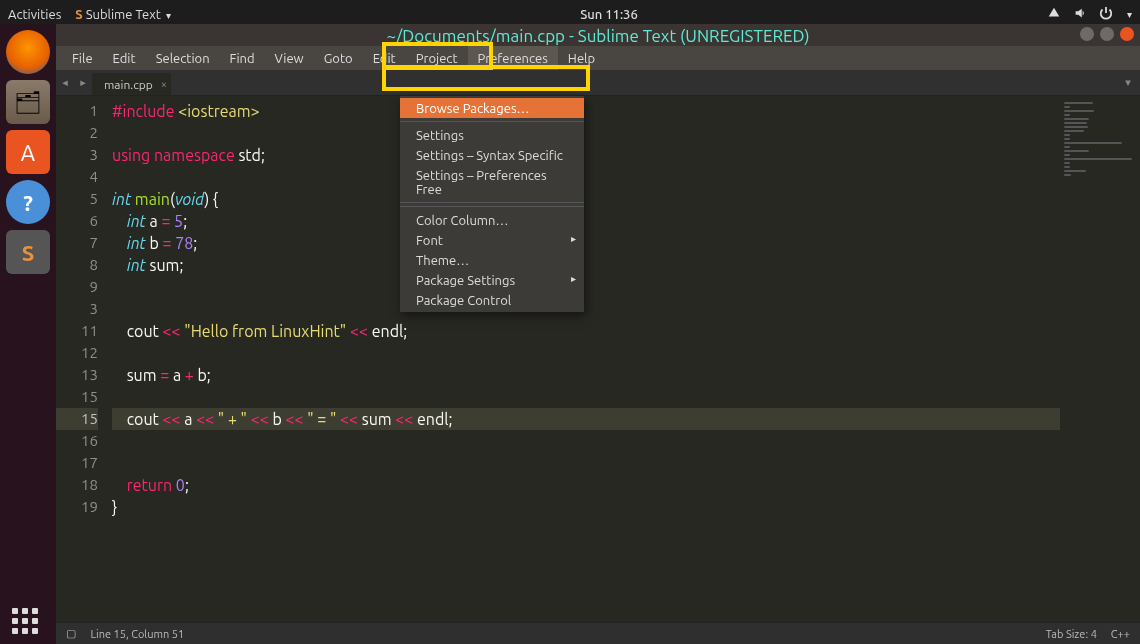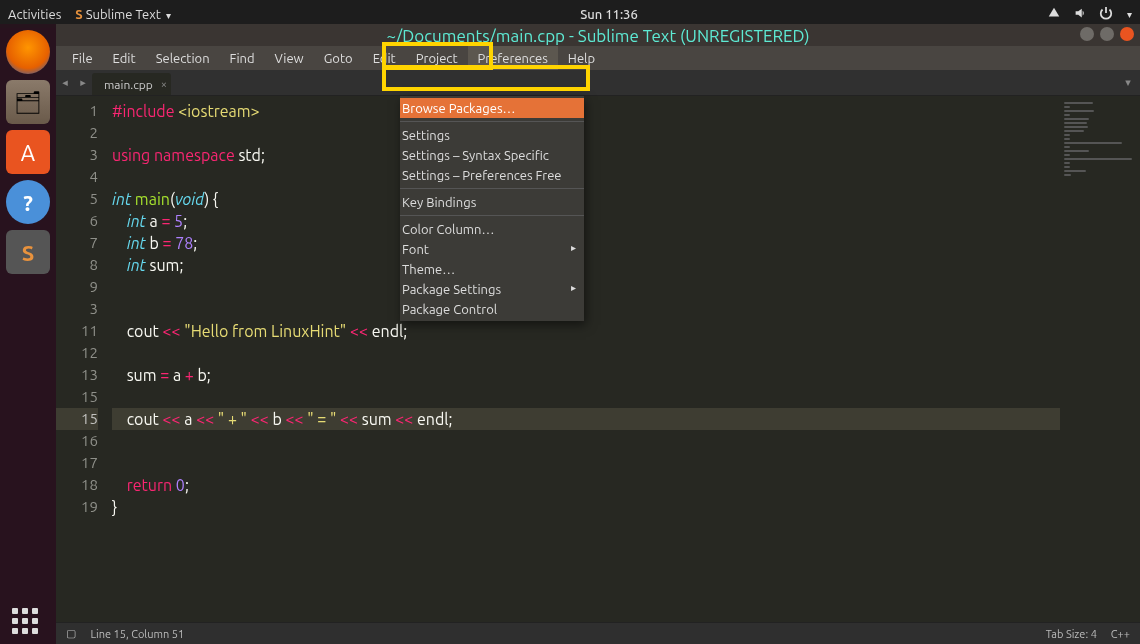--- a/index.html
+++ b/index.html
@@ -57,21 +57,21 @@
 .tok-str { color: #e6db74; }
 .tok-op { color: #f92672; }
 .minimap { width: 80px; background: #272822; padding: 6px 4px; }
 .minimap-line { height: 2px; margin-bottom: 2px; background: #555; border-radius: 1px; }
 
 .statusbar { height: 22px; background: #2f2f2f; color: #bbb; display: flex; align-items: center; font-size: 11px; padding: 0 10px; gap: 14px; border-top: 1px solid #222; }
 .statusbar .spacer { flex: 1; }
 
 
 .dropdown-menu { position: absolute; top: 0; left: 344px; width: 184px; background: #3c3b37; color: #ddd; font-size: 13px; box-shadow: 2px 4px 10px rgba(0,0,0,0.5); z-index: 20; padding: 2px 0; }
-.dropdown-menu .dm-item { padding: 3px 2px; cursor: pointer; position: relative; }
+.dropdown-menu .dm-item { padding: 3px 16px; cursor: pointer; position: relative; }
 .dropdown-menu .dm-item.highlighted { background: #e57237; color: #fff; }
 .dropdown-menu .dm-sep { height: 1px; background: #555; margin: 3px 0; }
 .dropdown-menu .dm-item.has-sub::after { content: "▸"; position: absolute; right: 8px; font-size: 10px; }
 
 
 .hl-box { position: absolute; border: 4px solid #ffd400; z-index: 30; pointer-events: none; }
 .hl-box.top { left: 382px; top: 42px; width: 111px; height: 28px; }
 .hl-box.browse { left: 382px; top: 65px; width: 208px; height: 26px; }
 </style>
 </head>
@@ -194,21 +194,20 @@
         <div class="minimap-line" style="width: 7.2px;"></div>
       </div>
 
     <div class="dropdown-menu" id="prefmenu">
         <div class="dm-item highlighted">Browse Packages…</div>
         <div class="dm-sep"></div>
         <div class="dm-item">Settings</div>
         <div class="dm-item">Settings – Syntax Specific</div>
         <div class="dm-item">Settings – Preferences Free</div>
         <div class="dm-sep"></div>
-        <div class="dm-item">Key Bindings</div>
         <div class="dm-sep"></div>
         <div class="dm-item">Color Column…</div>
         <div class="dm-item has-sub">Font</div>
         <div class="dm-item">Theme…</div>
         <div class="dm-item has-sub">Package Settings</div>
         <div class="dm-item">Package Control</div>
       </div>
   </div>
 
   <div class="statusbar">

